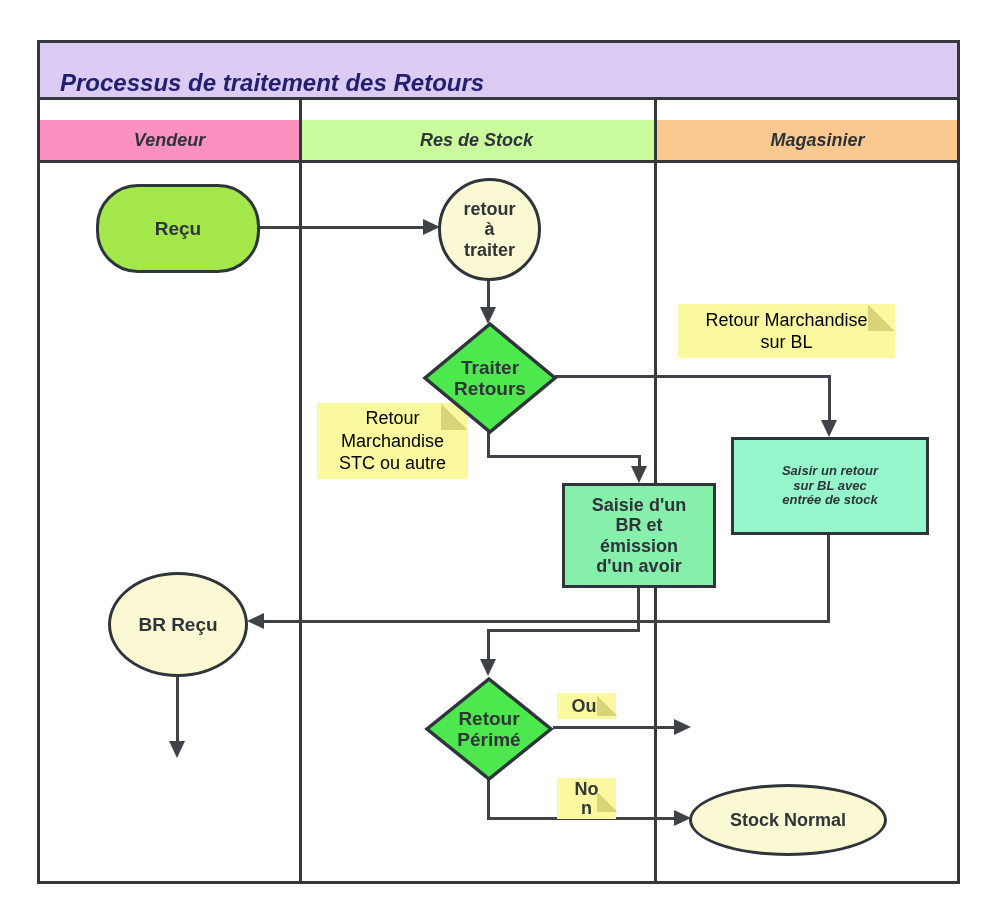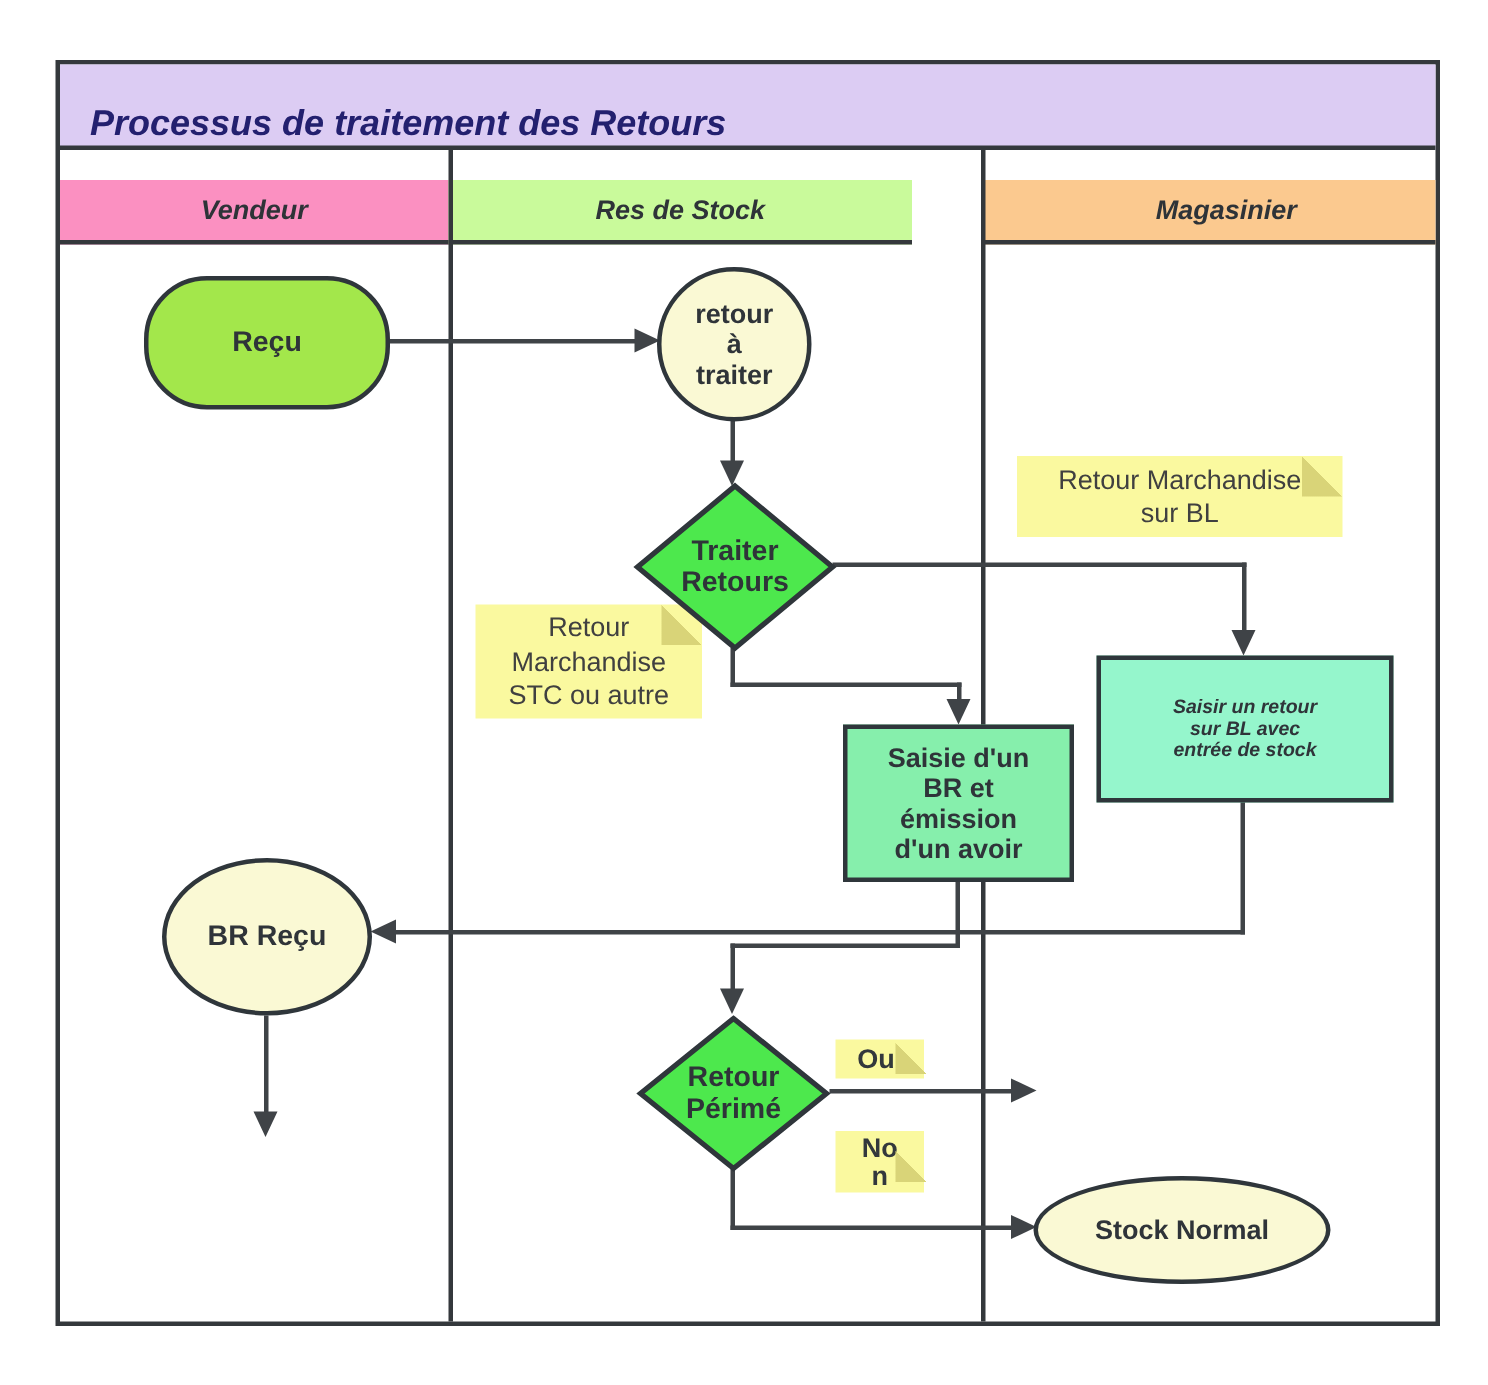--- a/index.html
+++ b/index.html
@@ -30,39 +30,39 @@
   .fill-start { background:#A3E74B; }
   .fill-end   { background:#2FE42F; }
   .fill-cream { background:#FAF9D4; }
   .fill-teal  { background:#95F6CC; }
   .fill-yellow{ background:#86efac; }
   .diamond-wrap { position:absolute; }
   .diamond-wrap svg { display:block; }
   .diamond-label { position:absolute; left:0; top:0; right:0; bottom:0; display:flex; align-items:center; justify-content:center; text-align:center; font-weight:bold; color:#2F3439; white-space:pre-line; line-height:1.12; font-size:19px; }
 
   
-  .note { position:absolute; background:#FAF99F; color:#404040; display:flex; align-items:center; justify-content:center; text-align:center; white-space:pre-line; font-size:18px; line-height:1.25; }
+  .note { position:absolute; background:#FAF99F; color:#000000; display:flex; align-items:center; justify-content:center; text-align:center; white-space:pre-line; font-size:18px; line-height:1.25; }
   .note .fold { position:absolute; background:linear-gradient(to top right, #D9D478 49.5%, rgba(0,0,0,0) 50%); }
   .note.big .fold { top:0; right:0; width:27px; height:27px; }
   .note.small { font-weight:bold; color:#33383C; font-size:18px; line-height:1.05; }
   .note.small .fold { width:21px; height:21px; right:-2px; }
 </style>
 </head>
 <body>
 
 <div class="page">
 
   <div class="frame"></div>
   <div class="title-band">
     <span>Processus de traitement des Retours</span>
   </div>
   <div class="lane-header" style="left:40px;width:259px;background:#FB90C1;">
     <span>Vendeur</span>
   </div>
-  <div class="lane-header" style="left:299px;width:309px;background:#C9FA9B;">
+  <div class="lane-header" style="left:299px;width:355px;background:#C9FA9B;">
     <span>Res de Stock</span>
   </div>
   <div class="lane-header" style="left:654px;width:303px;background:#FBC98F;padding-left:24px;">
     <span>Magasinier</span>
   </div>
   <div class="divider" style="left:299px;"></div>
   <div class="divider" style="left:654px;"></div>
 
   <div class="edge">
     <div class="seg" style="left:258px;top:226px;width:166px;height:3px;"></div>
@@ -116,21 +116,21 @@
   <div class="note big" style="left:317px;top:403px;width:151px;height:76px;">
     <span>Retour
 Marchandise
 STC ou autre</span>
     <span class="fold"></span>
   </div>
   <div class="note small" style="left:557px;top:693px;width:59px;height:26px;">
     <span>Oui</span>
     <span class="fold" style="top:2px;"></span>
   </div>
-  <div class="note small" style="left:557px;top:754px;width:59px;height:41px;">
+  <div class="note small" style="left:557px;top:778px;width:59px;height:41px;">
     <span>No
 n</span>
     <span class="fold" style="top:13px;"></span>
   </div>
 
   <div class="shape stadium fill-start" style="left:96px;top:184px;width:164px;height:89px;">
     <span>Reçu</span>
   </div>
 
   <div class="shape ellipse fill-cream" style="left:438px;top:178px;width:103px;height:103px;font-size:18px;">

